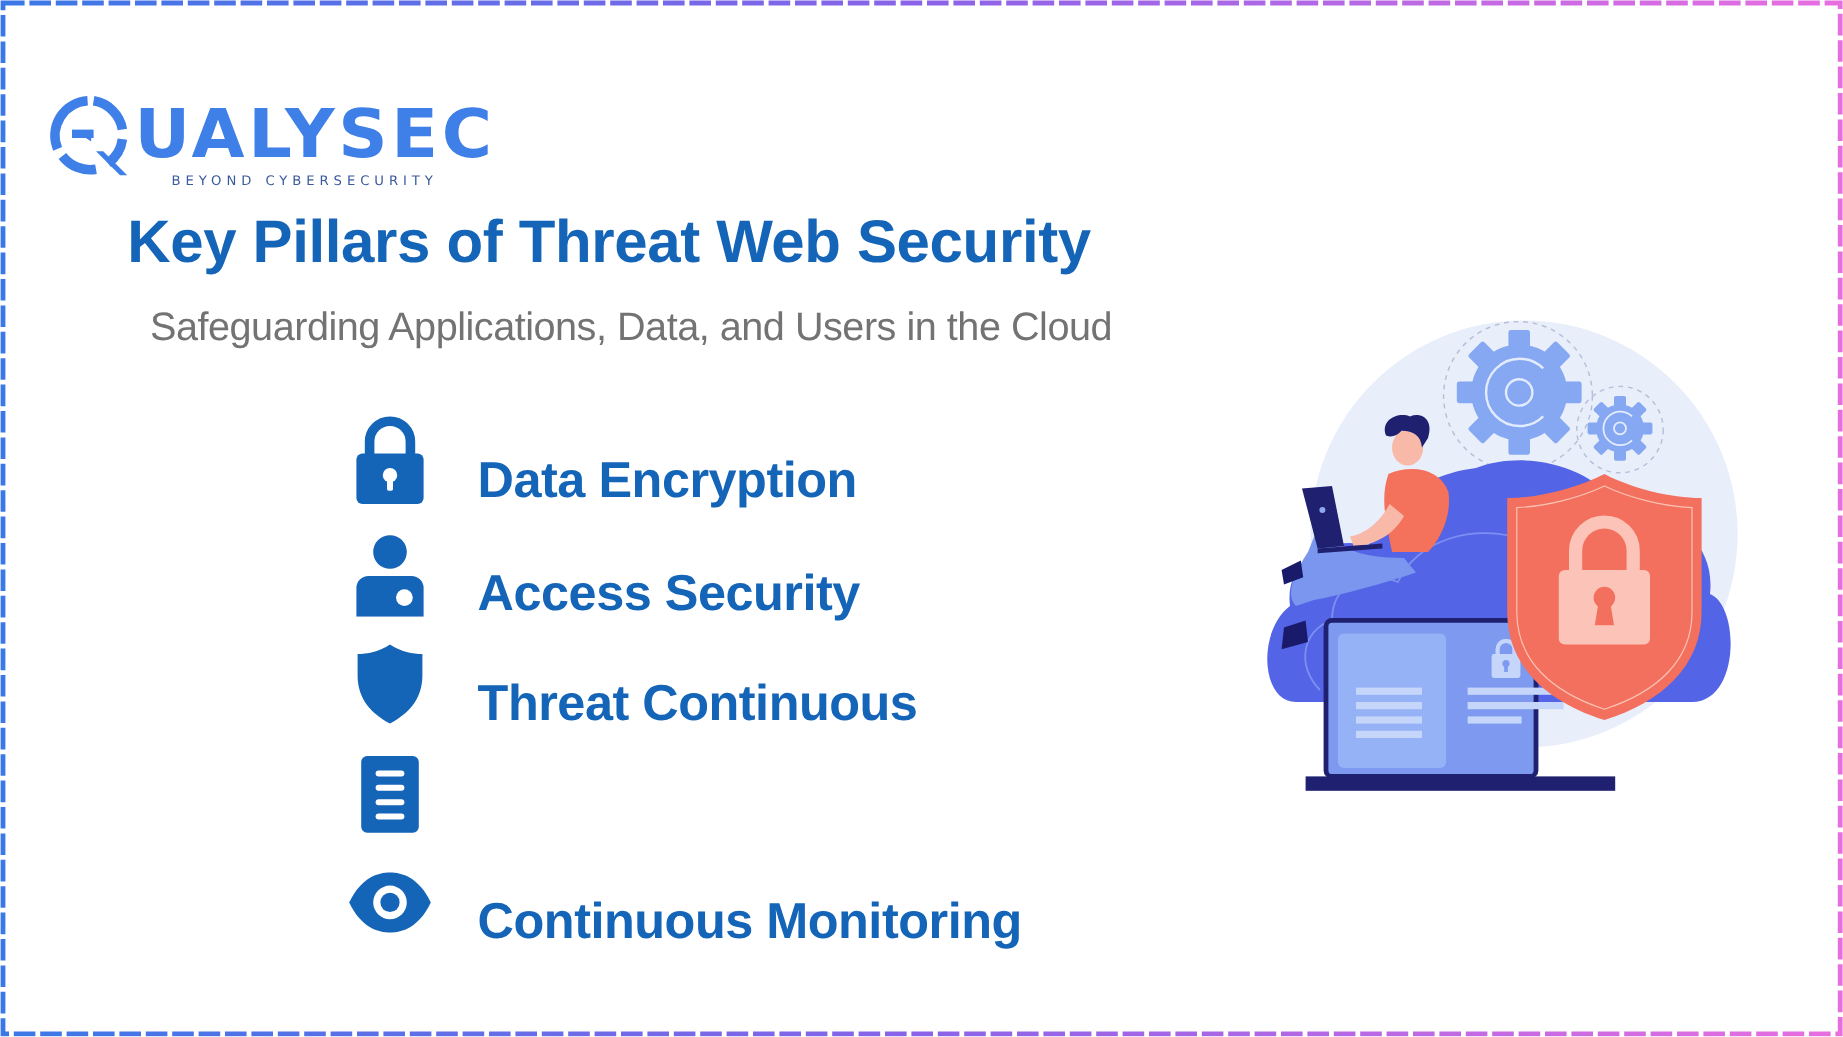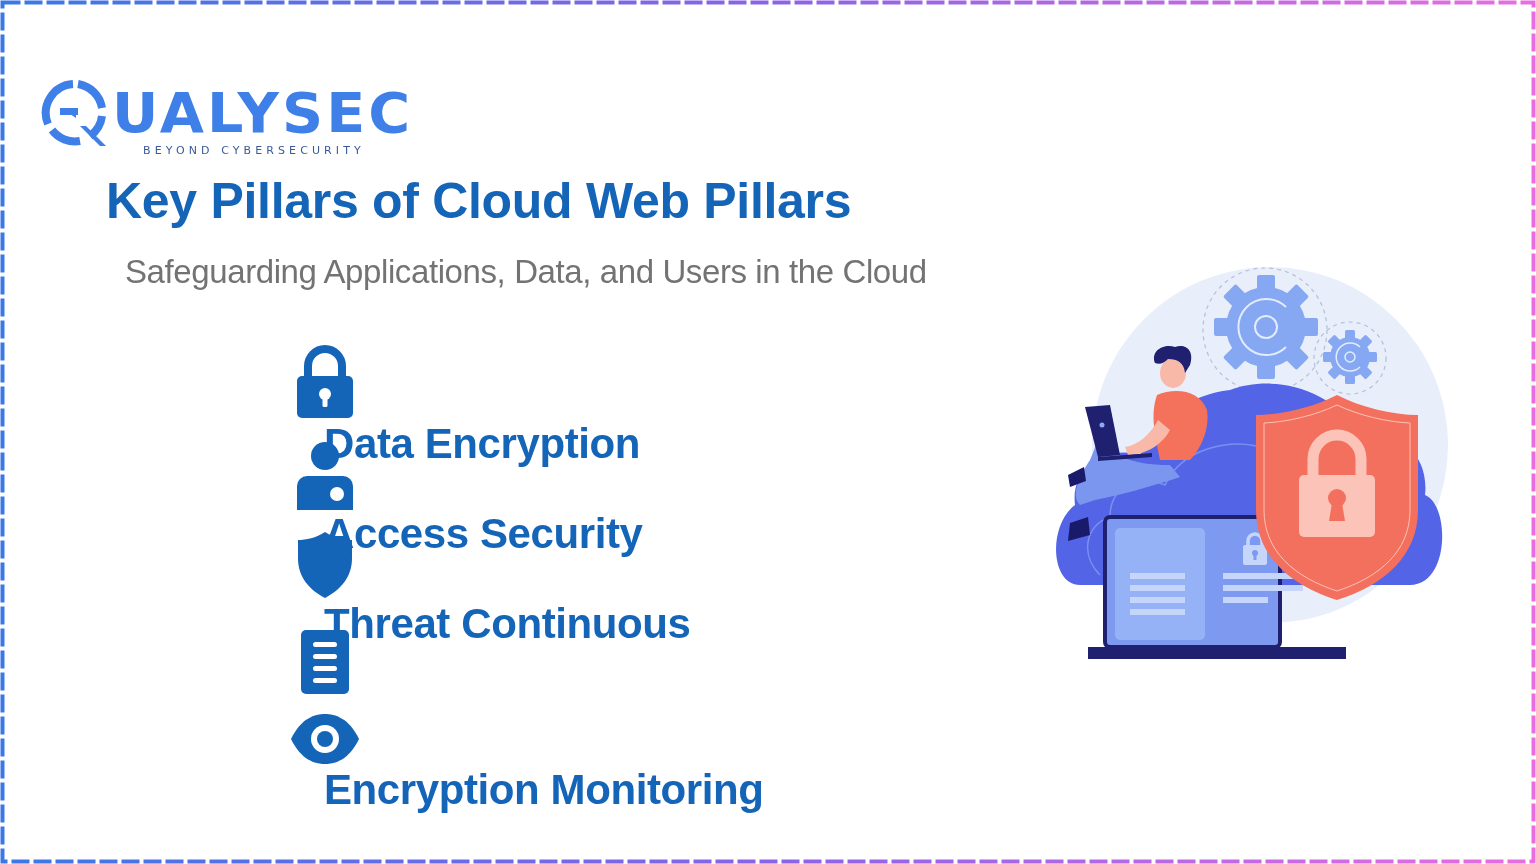--- a/index.html
+++ b/index.html
@@ -40,21 +40,21 @@
     }
     .subtitle {
       position: absolute; left: 125px; top: 253px;
       font-family: "Liberation Sans", sans-serif;
       font-size: 33px; color: #737373;
       letter-spacing: -0.4px;
     }
 
     
     .pillars { position: absolute; left: 288px; top: 340px; }
-    .pillar { position: absolute; left: 0; display: flex; align-items: flex-start; height: 80px; flex-direction: column; }
+    .pillar { position: absolute; left: 0; display: flex; align-items: flex-end; height: 80px; }
     .pillar .icon { width: 74px; height: 80px; display: flex; align-items: center; justify-content: center; }
     .pillar .label {
       margin-left: 36px;
       font-family: "Liberation Sans", sans-serif;
       font-weight: bold; font-size: 42px; color: #1464b8;
       letter-spacing: -0.4px; white-space: nowrap;
     }
 
     
     .illustration { position: absolute; left: 1040px; top: 255px; width: 420px; height: 420px; }
@@ -88,21 +88,21 @@
         <path d="M 24 32 L 36 32 L 36 40 Z" fill="#3f7fe8"></path>
         <path d="M 40 48 L 60 68 L 66 68 L 46 48 Z" fill="#3f7fe8"></path>
         <rect x="20" y="30" width="18" height="7" fill="#3f7fe8"></rect>
       </svg>
     </div>
     <span class="logo-text">UALYSEC</span>
   </div>
   <div class="logo-tag">BEYOND CYBERSECURITY</div>
 </div>
 
-<h1 class="title">Key Pillars of Cloud Web Pillars</h1>
+<h1 class="title">Key Pillars of Threat Web Security</h1>
 <div class="subtitle">Safeguarding Applications, Data, and Users in the Cloud</div>
 
 <div class="pillars">
   <div class="pillar" style="top:4px">
     <div class="icon">
       <svg width="64" height="76" viewBox="0 0 64 76">
         <path d="M 15 34 L 15 22 A 17 17 0 0 1 49 22 L 49 34" fill="none" stroke="#1464b8" stroke-width="8"></path>
         <rect x="4" y="32" width="56" height="42" rx="5" fill="#1464b8"></rect>
         <circle cx="32" cy="50" r="6" fill="#fff"></circle>
         <rect x="29.5" y="52" width="5" height="11" rx="1.5" fill="#fff"></rect>
@@ -144,21 +144,21 @@
   </div>
 
   <div class="pillar" style="top:372px">
     <div class="icon">
       <svg width="72" height="54" viewBox="0 0 72 54">
         <path d="M 2 27 C 12 6 26 2 36 2 C 46 2 60 6 70 27 C 60 48 46 52 36 52 C 26 52 12 48 2 27 Z" fill="#1464b8"></path>
         <circle cx="36" cy="27" r="14" fill="#fff"></circle>
         <circle cx="36" cy="27" r="8" fill="#1464b8"></circle>
       </svg>
     </div>
-    <span class="label">Encryption Monitoring</span>
+    <span class="label">Continuous Monitoring</span>
   </div>
 </div>
 
 <div class="illustration">
   <svg width="420" height="420" viewBox="0 0 420 420">
 
     <circle cx="230" cy="190" r="178" fill="#e9eefb"></circle>
 
     <circle cx="225" cy="75" r="62" fill="none" stroke="#b5bfd8" stroke-width="1.2" stroke-dasharray="4 4"></circle>
     <circle cx="310" cy="103" r="36" fill="none" stroke="#b5bfd8" stroke-width="1.2" stroke-dasharray="4 4"></circle>

